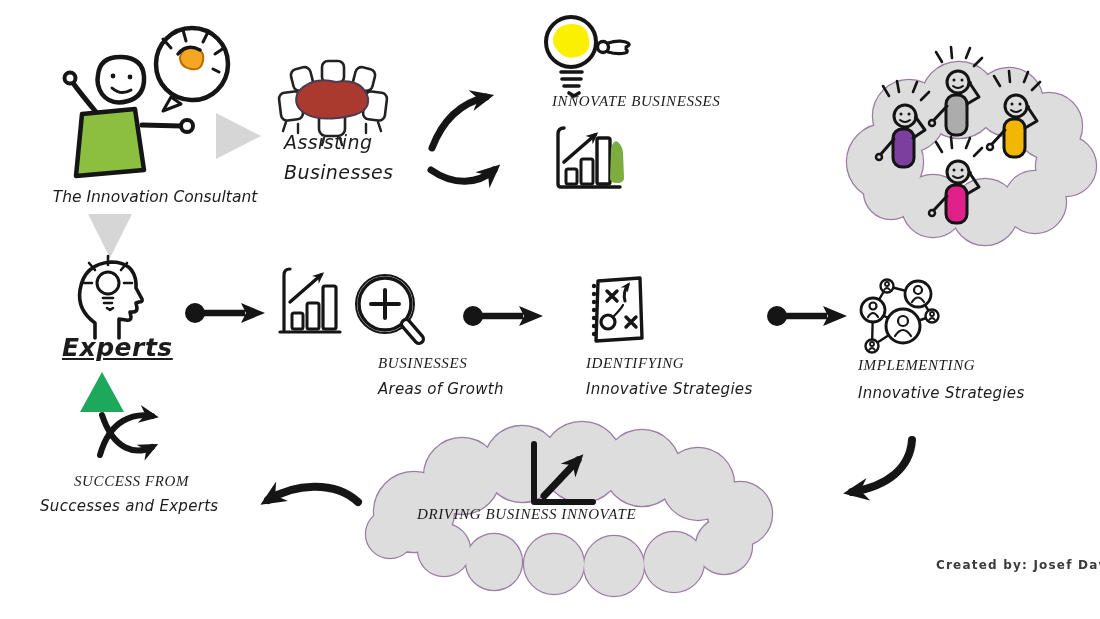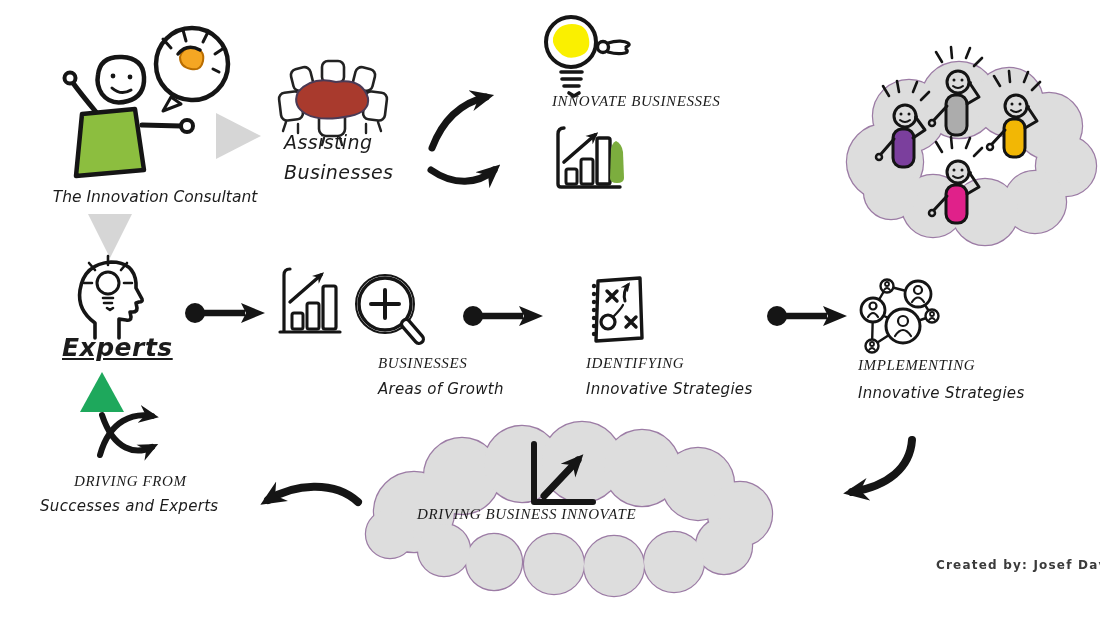--- a/index.html
+++ b/index.html
@@ -353,21 +353,21 @@
     <defs>
         <marker id="ah-cr" viewBox="0 0 10 10" refX="6.5" refY="5" markerWidth="3.3" markerHeight="3.3" orient="auto">
       <path d="M0,0.5 L10,5 L0,9.5 L3.2,5 Z" fill="var(--ink)"></path>
         </marker>
       </defs>
     <g stroke="var(--ink)" stroke-width="6" fill="none" stroke-linecap="round">
       <path d="M10,52 C20,16 44,10 62,13" marker-end="url(#ah-cr)"></path>
       <path d="M12,12 C24,48 46,52 62,44" marker-end="url(#ah-cr)"></path>
     </g>
   </svg>
-  <div class="abs lbl caps" style="left:74px;top:473px">DRIVING FROM</div>
+  <div class="abs lbl caps" style="left:74px;top:473px">SUCCESS FROM</div>
   <div class="abs lbl sub" style="left:40px;top:498px">Successes and Experts</div>
 
   <svg class="abs" style="left:256px;top:478px" width="108" height="48" viewBox="0 0 108 48">
     <defs>
         <marker id="ah-lf" viewBox="0 0 10 10" refX="6.5" refY="5" markerWidth="3.2" markerHeight="3.2" orient="auto">
       <path d="M0,0.5 L10,5 L0,9.5 L3.2,5 Z" fill="var(--ink)"></path>
         </marker>
       </defs>
     <path d="M102,24 C78,2 38,6 12,22" stroke="var(--ink)" stroke-width="8" fill="none" stroke-linecap="round" marker-end="url(#ah-lf)"></path>
   </svg>

